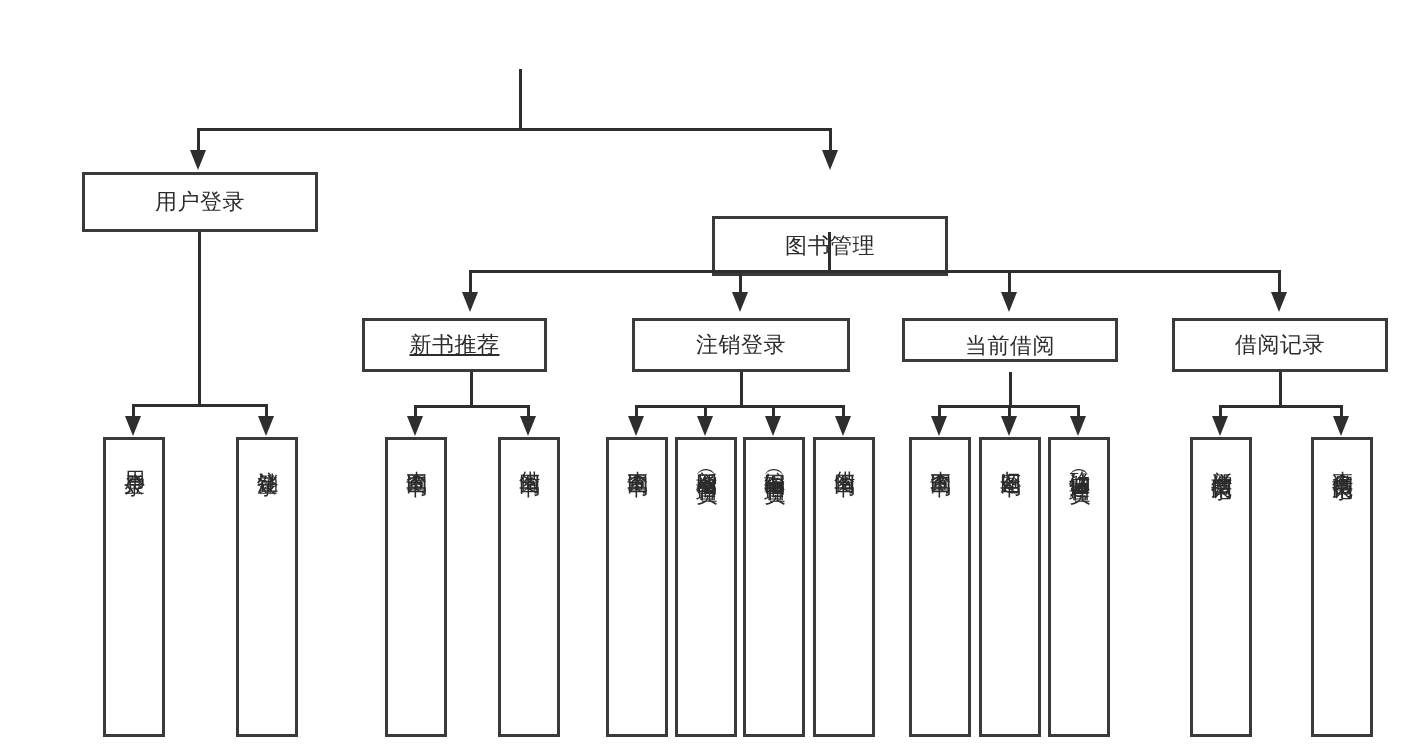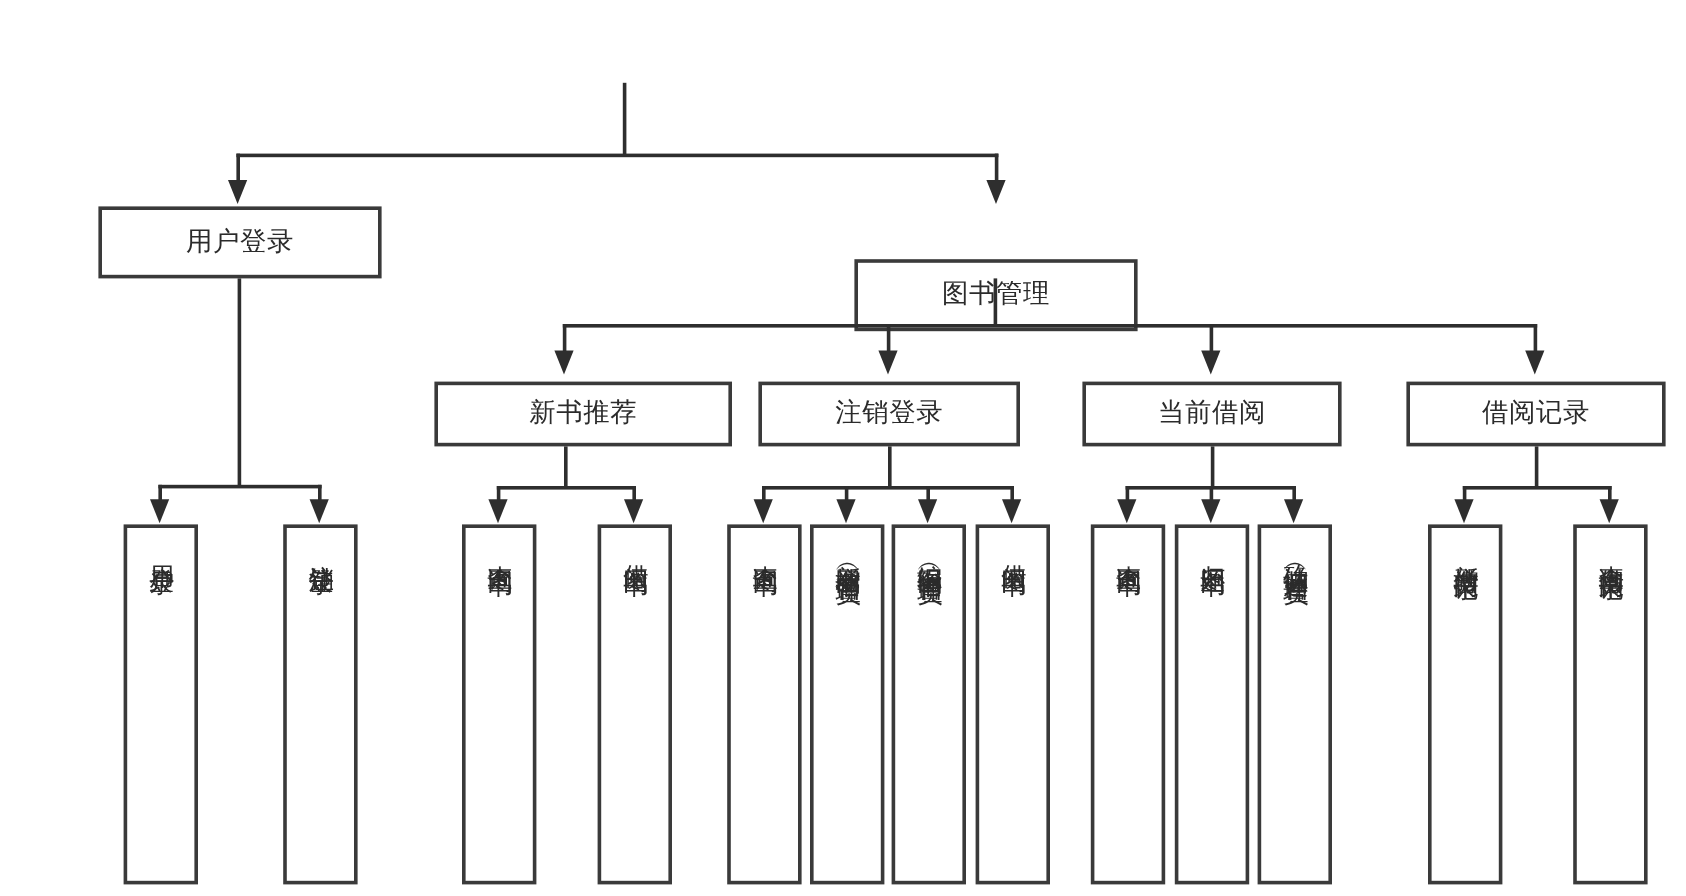--- a/index.html
+++ b/index.html
@@ -115,27 +115,27 @@
 
   <div class="edge vline" style="left:739px; top:270px; width:3px; height:25px;"></div>
   <div class="arrow" style="left:732px; top:292px;"></div>
 
   <div class="edge vline" style="left:1008px; top:270px; width:3px; height:25px;"></div>
   <div class="arrow" style="left:1001px; top:292px;"></div>
 
   <div class="edge vline" style="left:1278px; top:270px; width:3px; height:25px;"></div>
   <div class="arrow" style="left:1271px; top:292px;"></div>
 
-  <div class="node horiz" style="left:362px; top:318px; width:248px; height:54px;">
+  <div class="node horiz" style="left:362px; top:318px; width:185px; height:54px;text-decoration:underline;">
     <span class="label">新书推荐</span>
   </div>
   <div class="node horiz" style="left:632px; top:318px; width:218px; height:54px;">
     <span class="label">注销登录</span>
   </div>
-  <div class="node horiz" style="left:902px; top:318px; width:216px; height:54px;">
+  <div class="node horiz" style="left:902px; top:318px; width:216px; height:44px;align-items:flex-end;">
     <span class="label">当前借阅</span>
   </div>
   <div class="node horiz" style="left:1172px; top:318px; width:216px; height:54px;">
     <span class="label">借阅记录</span>
   </div>
 
   <div class="edge vline" style="left:470px; top:372px; width:3px; height:35px;"></div>
   <div class="edge hline" style="left:414px; top:405px; width:116px; height:3px;"></div>
   <div class="edge vline" style="left:414px; top:405px; width:3px; height:13px;"></div>
   <div class="arrow" style="left:407px; top:416px;"></div>

